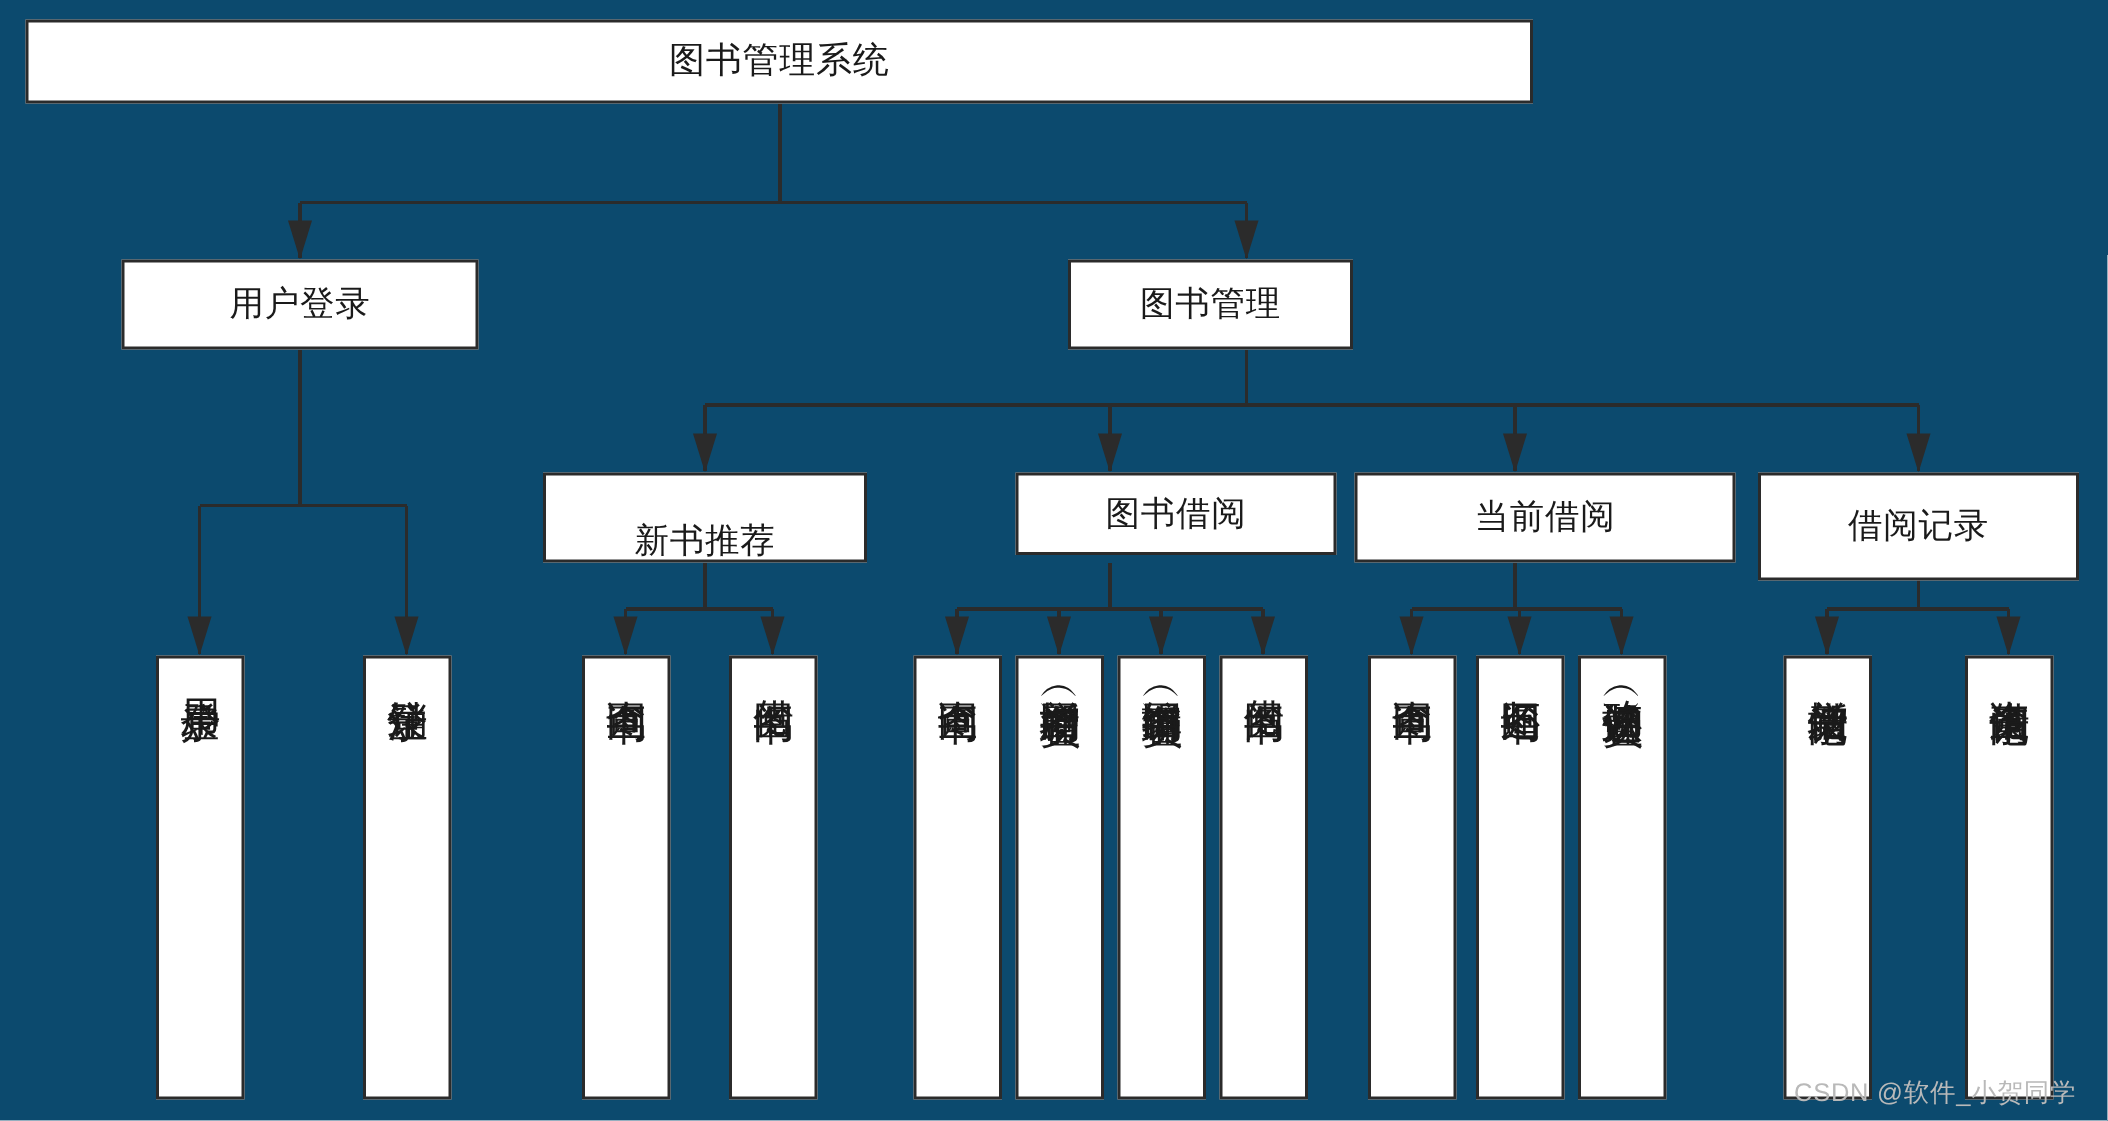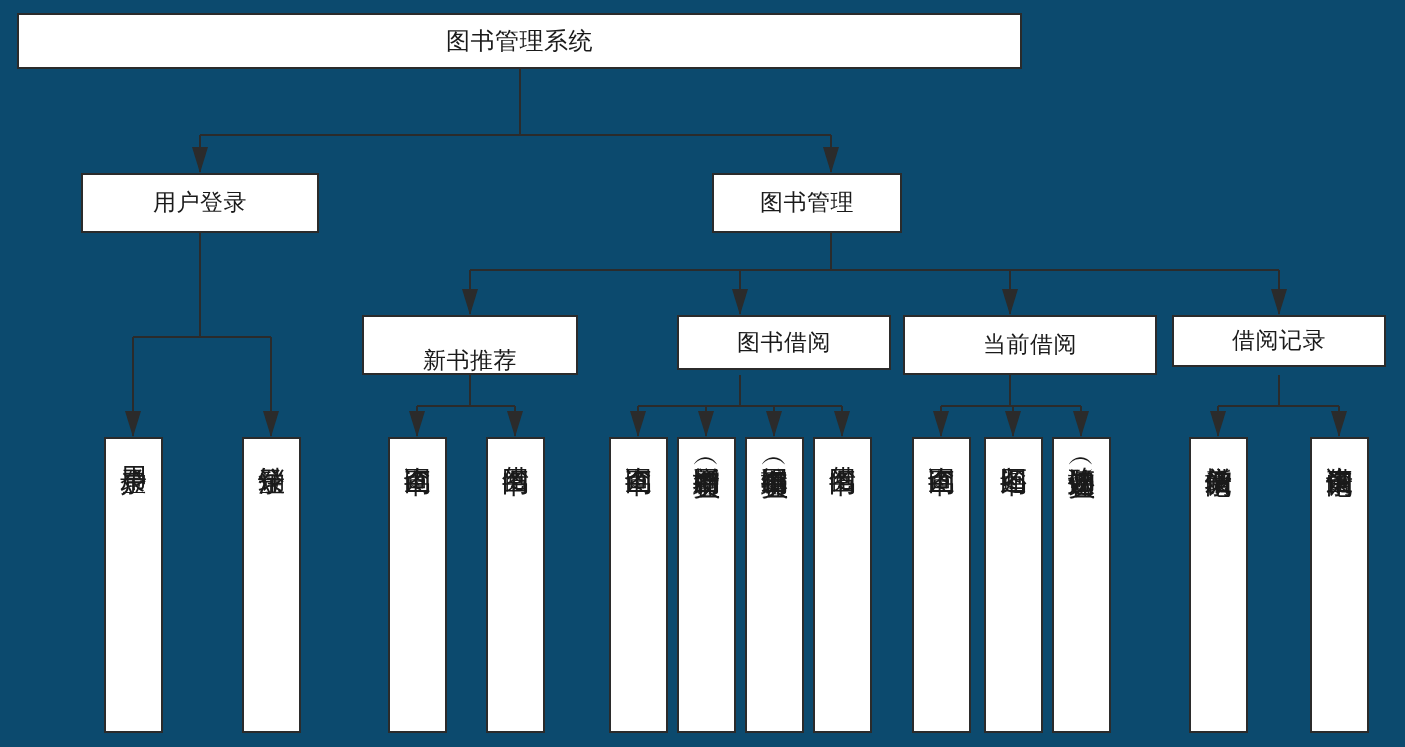--- a/index.html
+++ b/index.html
@@ -139,21 +139,21 @@
       </div>
       <div class="node-box" style="left: 362px; top: 315px; width: 216px; height: 60px; align-items: flex-end;">
         <span class="node-label-h">新书推荐</span>
       </div>
       <div class="node-box" style="left: 633px; top: 315px; width: 214px; height: 55px; margin-left: 44px;">
         <span class="node-label-h">图书借阅</span>
       </div>
       <div class="node-box" style="left: 903px; top: 315px; width: 254px; height: 60px;">
         <span class="node-label-h">当前借阅</span>
       </div>
-      <div class="node-box" style="left: 1172px; top: 315px; width: 214px; height: 52px;">
+      <div class="node-box" style="left: 1172px; top: 315px; width: 214px; height: 72px;">
         <span class="node-label-h">借阅记录</span>
       </div>
       <div class="node-box leaf-box" style="left: 104px; top: 437px; width: 59px; height: 296px;">
         <span class="node-label-v">用户登录</span>
       </div>
       <div class="node-box leaf-box" style="left: 242px; top: 437px; width: 59px; height: 296px;">
         <span class="node-label-v">注销登录</span>
       </div>
       <div class="node-box leaf-box" style="left: 388px; top: 437px; width: 59px; height: 296px;">
         <span class="node-label-v">查询图书</span>
@@ -183,14 +183,15 @@
         <span class="node-label-v">确认归还（管理员）</span>
       </div>
       <div class="node-box leaf-box" style="left: 1189px; top: 437px; width: 59px; height: 296px;">
         <span class="node-label-v">新增借阅记录</span>
       </div>
       <div class="node-box leaf-box" style="left: 1310px; top: 437px; width: 59px; height: 296px;">
         <span class="node-label-v">查询借阅记录</span>
       </div>
     </div>
 
+  <div class="watermark" style="left: 1196px; top: 717px; color: rgb(185, 185, 185);">CSDN @软件_小贺同学</div>
 
 </div>
 
 </body></html>

